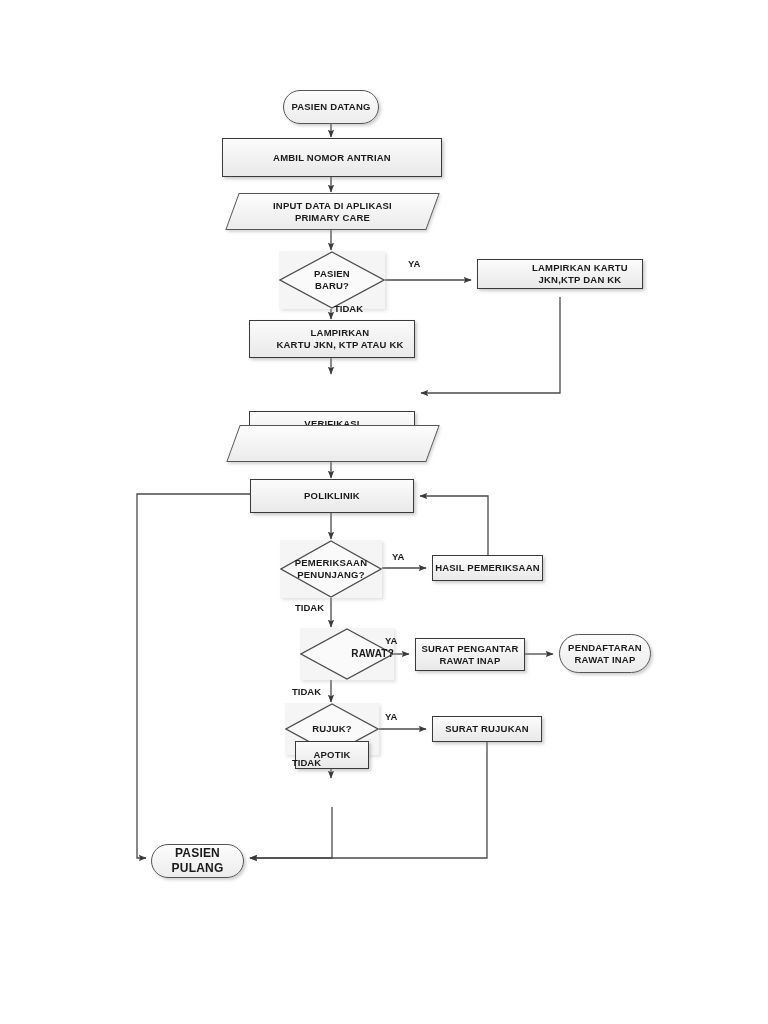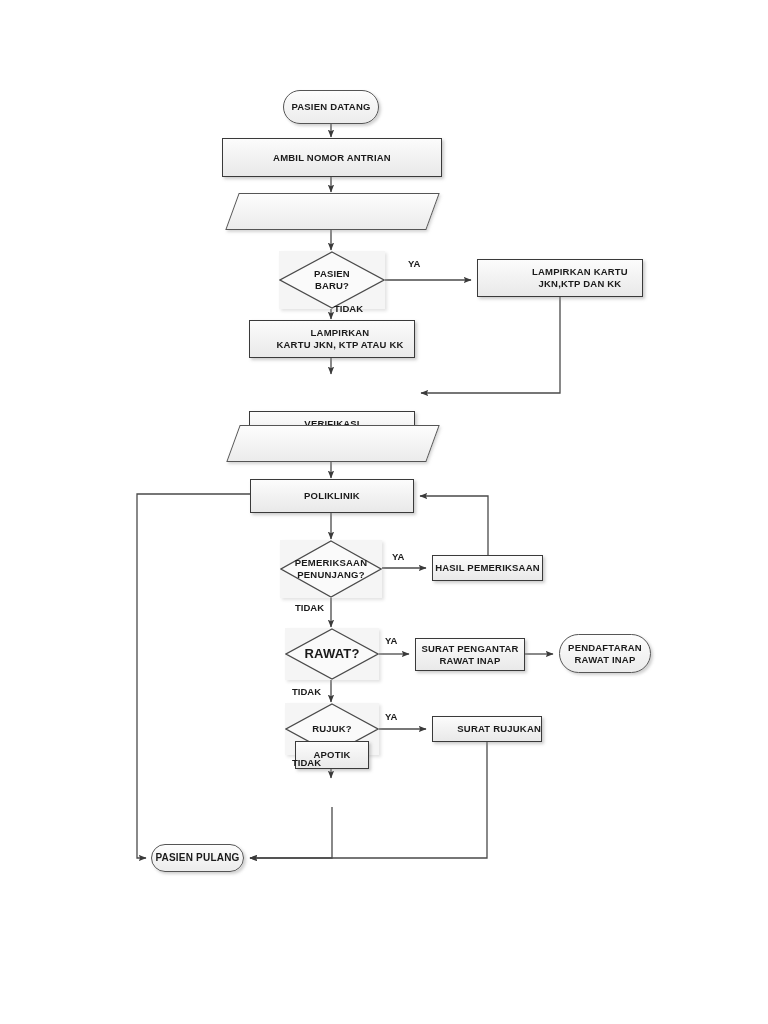--- a/index.html
+++ b/index.html
@@ -143,29 +143,31 @@
 
   <div id="node-layer">
       <div class="node term" style="left: 283px; top: 90px; width: 96px; height: 34px; font-size: 9.5px;">
         <span class="label">PASIEN DATANG</span>
       </div>
       <div class="node proc" style="left: 222px; top: 138px; width: 220px; height: 39px; font-size: 9.5px;">
         <span class="label">AMBIL NOMOR ANTRIAN</span>
       </div>
       <div class="node data-shape" style="left: 232px; top: 193px; width: 201px; height: 37px; font-size: 9.5px;">
         <div class="skewbg"></div>
+        <span class="label">INPUT DATA DI APLIKASI
+PRIMARY CARE</span>
       </div>
       <div class="node decision" style="left: 279px; top: 251px; width: 106px; height: 58px; font-size: 9.5px;">
         <svg class="dia" viewBox="0 0 106 58" preserveAspectRatio="none">
           <polygon points="53,1 105,29 53,57 1,29" fill="#fafafa" stroke="#4a4a4a" stroke-width="1.2" vector-effect="non-scaling-stroke"></polygon>
         </svg>
         <span class="label">PASIEN
 BARU?</span>
       </div>
-      <div class="node proc" style="left: 477px; top: 259px; width: 166px; height: 38px; font-size: 9.5px; padding-left: 40px;">
+      <div class="node proc" style="left: 477px; top: 259px; width: 166px; height: 30px; font-size: 9.5px; padding-left: 40px;">
         <span class="label">LAMPIRKAN KARTU
 JKN,KTP DAN KK</span>
       </div>
       <div class="node proc" style="left: 249px; top: 320px; width: 166px; height: 38px; font-size: 9.5px; padding-left: 16px;">
         <span class="label">LAMPIRKAN
 KARTU JKN, KTP ATAU KK</span>
       </div>
       <div class="node proc" style="left: 249px; top: 375px; width: 166px; height: 38px; font-size: 9.5px; margin-top: 36px;">
         <span class="label">VERIFIKASI
 KEPESERTAAN</span>
@@ -179,47 +181,47 @@
       <div class="node decision" style="left: 280px; top: 540px; width: 102px; height: 58px; font-size: 9.5px;">
         <svg class="dia" viewBox="0 0 102 58" preserveAspectRatio="none">
           <polygon points="51,1 101,29 51,57 1,29" fill="#fafafa" stroke="#4a4a4a" stroke-width="1.2" vector-effect="non-scaling-stroke"></polygon>
         </svg>
         <span class="label">PEMERIKSAAN
 PENUNJANG?</span>
       </div>
       <div class="node proc" style="left: 432px; top: 555px; width: 111px; height: 26px; font-size: 9.5px;">
         <span class="label">HASIL PEMERIKSAAN</span>
       </div>
-      <div class="node decision" style="left: 285px; top: 628px; width: 94px; height: 52px; font-size: 13px;">
+      <div class="node decision" style="left: 300px; top: 628px; width: 94px; height: 52px; font-size: 10px; text-align: right;">
         <svg class="dia" viewBox="0 0 94 52" preserveAspectRatio="none">
           <polygon points="47,1 93,26 47,51 1,26" fill="#fafafa" stroke="#4a4a4a" stroke-width="1.2" vector-effect="non-scaling-stroke"></polygon>
         </svg>
         <span class="label">RAWAT?</span>
       </div>
       <div class="node proc" style="left: 415px; top: 638px; width: 110px; height: 33px; font-size: 9.5px;">
         <span class="label">SURAT PENGANTAR
 RAWAT INAP</span>
       </div>
       <div class="node term" style="left: 559px; top: 634px; width: 92px; height: 39px; font-size: 9.5px;">
         <span class="label">PENDAFTARAN
 RAWAT INAP</span>
       </div>
       <div class="node decision" style="left: 285px; top: 703px; width: 94px; height: 52px; font-size: 9.5px;">
         <svg class="dia" viewBox="0 0 94 52" preserveAspectRatio="none">
           <polygon points="47,1 93,26 47,51 1,26" fill="#fafafa" stroke="#4a4a4a" stroke-width="1.2" vector-effect="non-scaling-stroke"></polygon>
         </svg>
         <span class="label">RUJUK?</span>
       </div>
-      <div class="node proc" style="left: 432px; top: 716px; width: 110px; height: 26px; font-size: 9.5px; text-align: right;">
+      <div class="node proc" style="left: 432px; top: 716px; width: 110px; height: 26px; font-size: 9.5px;">
         <span class="label">SURAT RUJUKAN</span>
       </div>
       <div class="node proc" style="left: 295px; top: 741px; width: 74px; height: 28px; font-size: 9.5px;">
         <span class="label">APOTIK</span>
       </div>
-      <div class="node term" style="left: 151px; top: 844px; width: 93px; height: 28px; font-size: 10px;">
+      <div class="node term" style="left: 151px; top: 844px; width: 93px; height: 34px; font-size: 12px;">
         <span class="label">PASIEN PULANG</span>
       </div>
     </div>
   <div id="edge-label-layer">
       <div class="edge-label" style="left: 408px; top: 258px;">YA</div>
       <div class="edge-label" style="left: 334px; top: 303px;">TIDAK</div>
       <div class="edge-label" style="left: 392px; top: 551px;">YA</div>
       <div class="edge-label" style="left: 295px; top: 602px;">TIDAK</div>
       <div class="edge-label" style="left: 385px; top: 635px;">YA</div>
       <div class="edge-label" style="left: 292px; top: 686px;">TIDAK</div>

